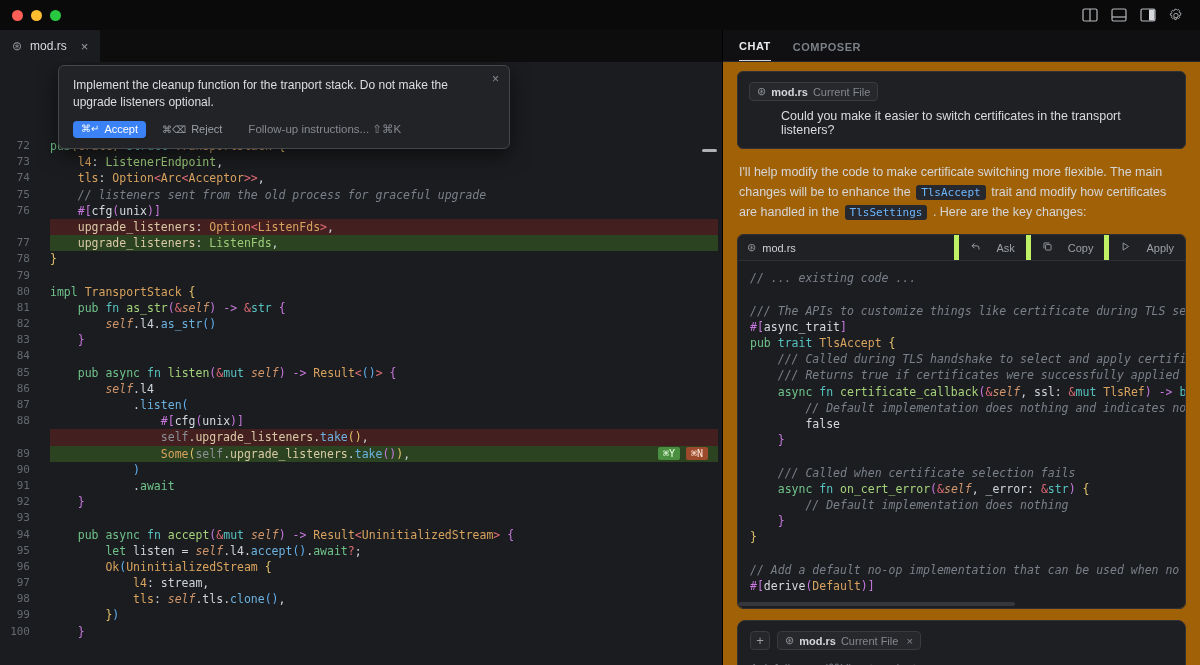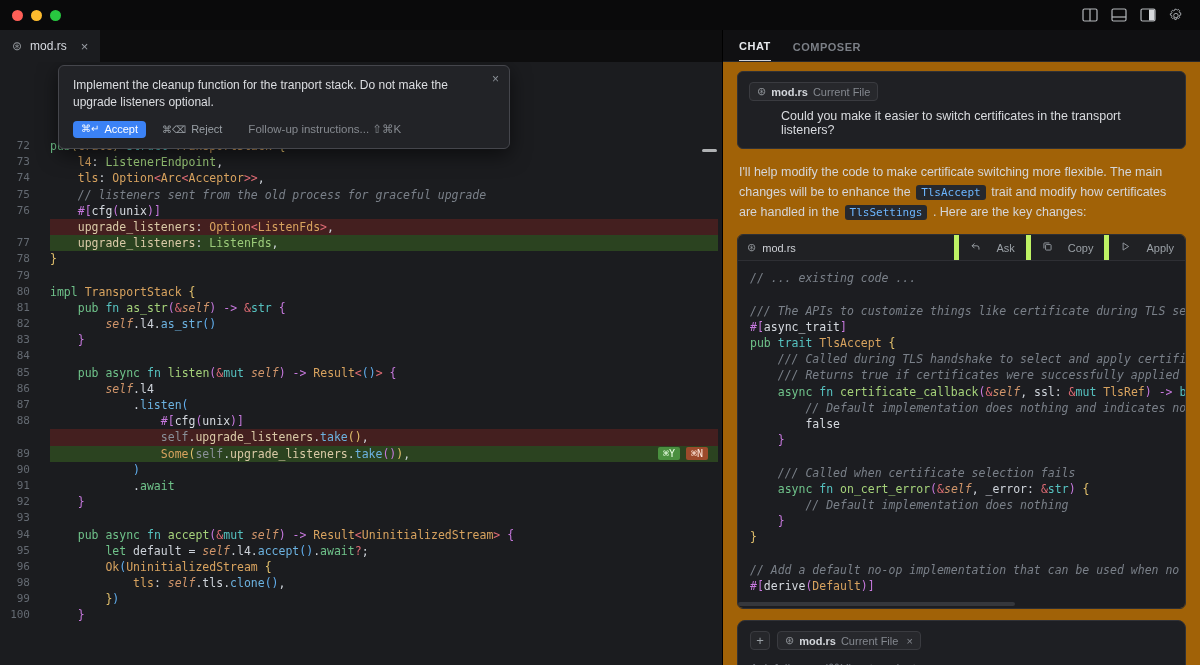--- a/index.html
+++ b/index.html
@@ -274,25 +274,29 @@
             <div class="crow">
               <span class="gut">93</span>
               <span class="ccode"></span>
             </div>
             <div class="crow">
               <span class="gut">94</span>
               <span class="ccode"><span class="s-t">    </span><span class="s-kw">pub</span><span class="s-t"> </span><span class="s-kw">async</span><span class="s-t"> </span><span class="s-teal">fn</span><span class="s-t"> </span><span class="s-fname">accept</span><span class="s-pu">(</span><span class="s-red">&amp;</span><span class="s-teal">mut</span><span class="s-t"> </span><span class="s-slf">self</span><span class="s-pu">)</span><span class="s-t"> </span><span class="s-op">-&gt;</span><span class="s-t"> </span><span class="s-ty">Result</span><span class="s-red">&lt;</span><span class="s-ty">UninitializedStream</span><span class="s-red">&gt;</span><span class="s-t"> </span><span class="s-pu">{</span></span>
             </div>
             <div class="crow">
               <span class="gut">95</span>
-              <span class="ccode"><span class="s-t">        </span><span class="s-kw">let</span><span class="s-t"> default = </span><span class="s-slf">self</span><span class="s-t">.l4.</span><span class="s-call">accept</span><span class="s-bl">()</span><span class="s-t">.</span><span class="s-kw">await</span><span class="s-red">?</span><span class="s-t">;</span></span>
+              <span class="ccode"><span class="s-t">        </span><span class="s-kw">let</span><span class="s-t"> listen = </span><span class="s-slf">self</span><span class="s-t">.l4.</span><span class="s-call">accept</span><span class="s-bl">()</span><span class="s-t">.</span><span class="s-kw">await</span><span class="s-red">?</span><span class="s-t">;</span></span>
             </div>
             <div class="crow">
               <span class="gut">96</span>
               <span class="ccode"><span class="s-t">        </span><span class="s-ty">Ok</span><span class="s-bl">(</span><span class="s-ty">UninitializedStream</span><span class="s-t"> </span><span class="s-y">{</span></span>
+            </div>
+            <div class="crow">
+              <span class="gut">97</span>
+              <span class="ccode"><span class="s-t">            </span><span class="s-ty">l4</span><span class="s-t">: stream,</span></span>
             </div>
             <div class="crow">
               <span class="gut">98</span>
               <span class="ccode"><span class="s-t">            </span><span class="s-ty">tls</span><span class="s-t">: </span><span class="s-slf">self</span><span class="s-t">.tls.</span><span class="s-call">clone</span><span class="s-bl">()</span><span class="s-t">,</span></span>
             </div>
             <div class="crow">
               <span class="gut">99</span>
               <span class="ccode"><span class="s-t">        </span><span class="s-y">}</span><span class="s-bl">)</span></span>
             </div>
             <div class="crow">

